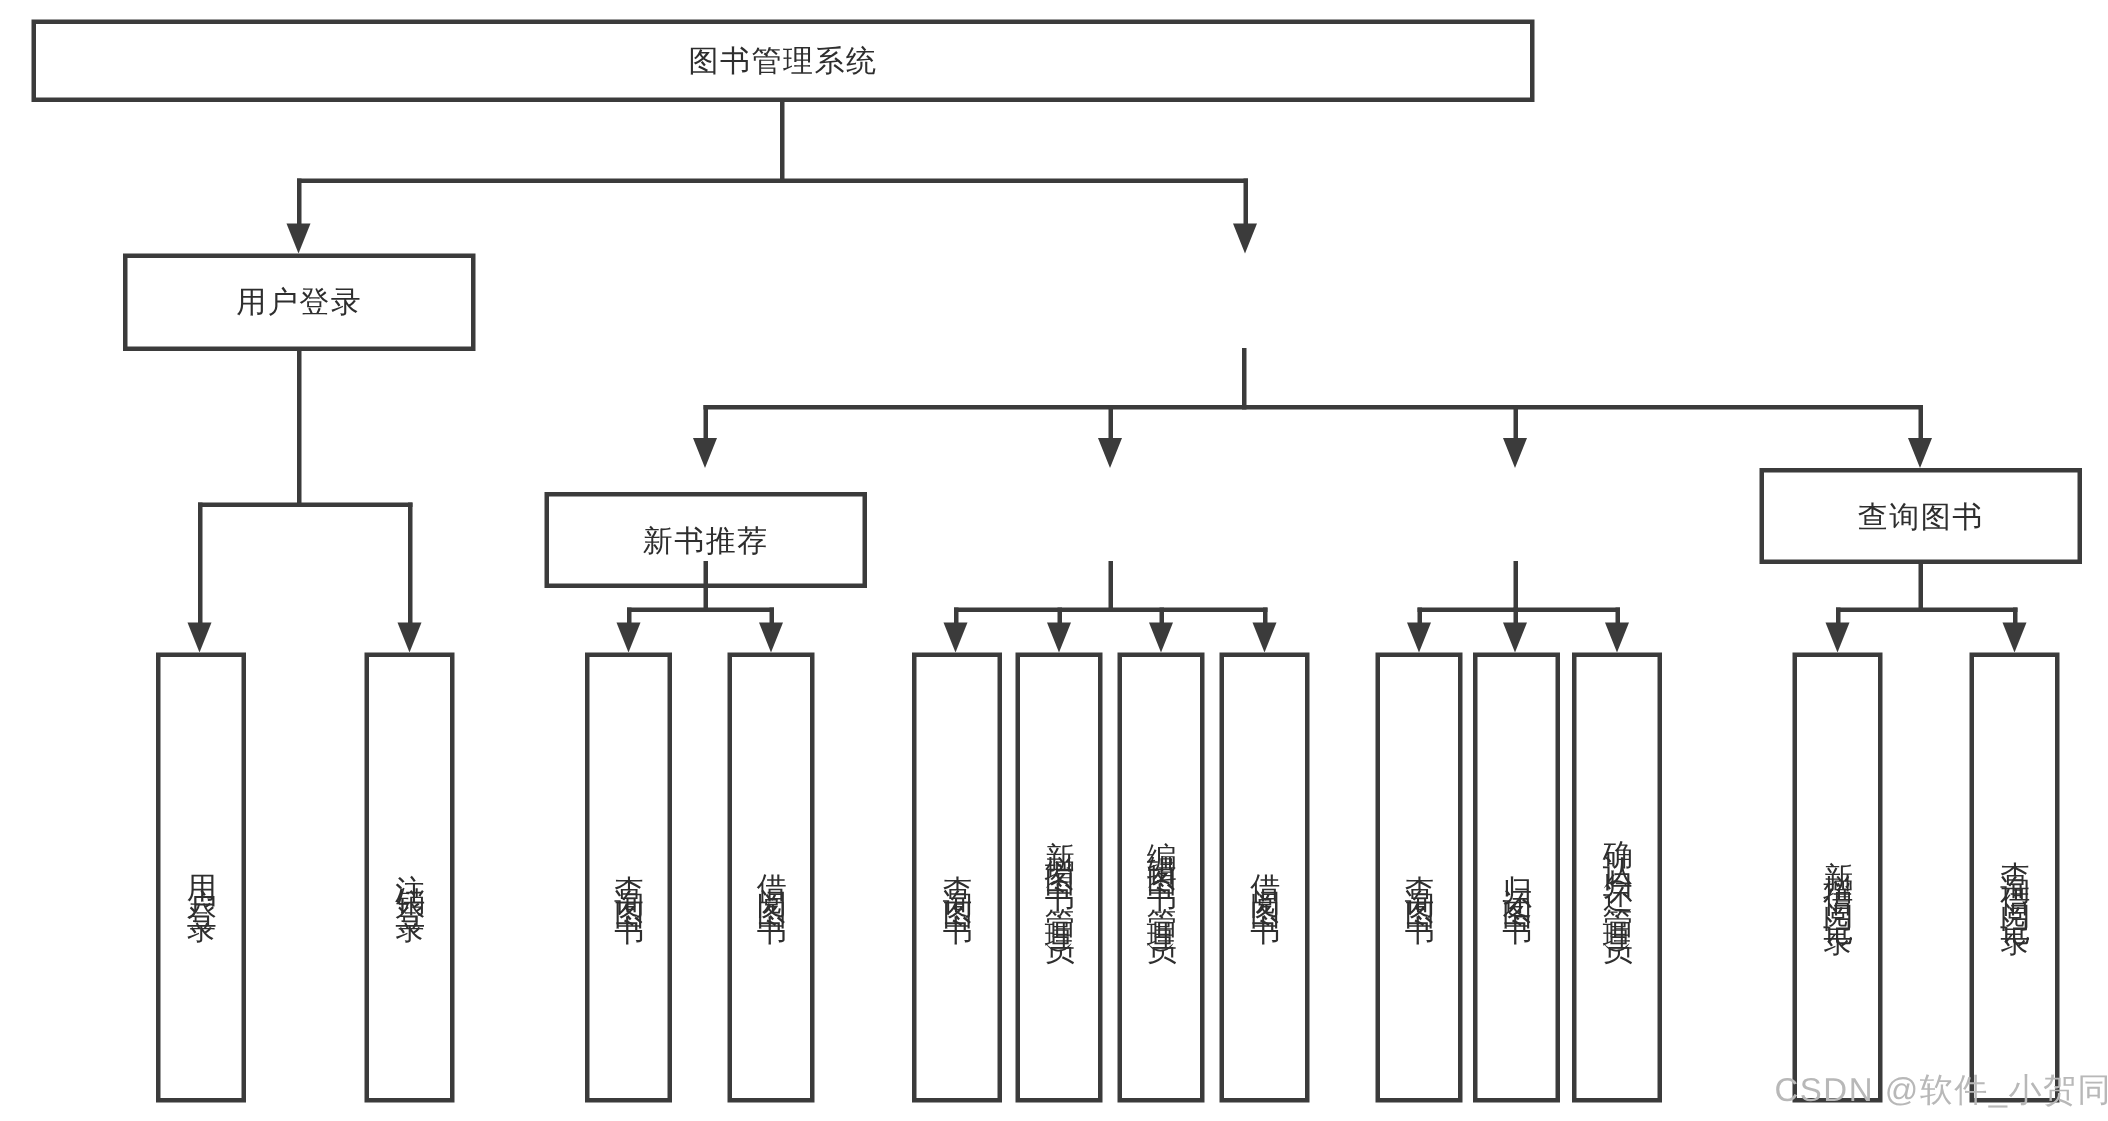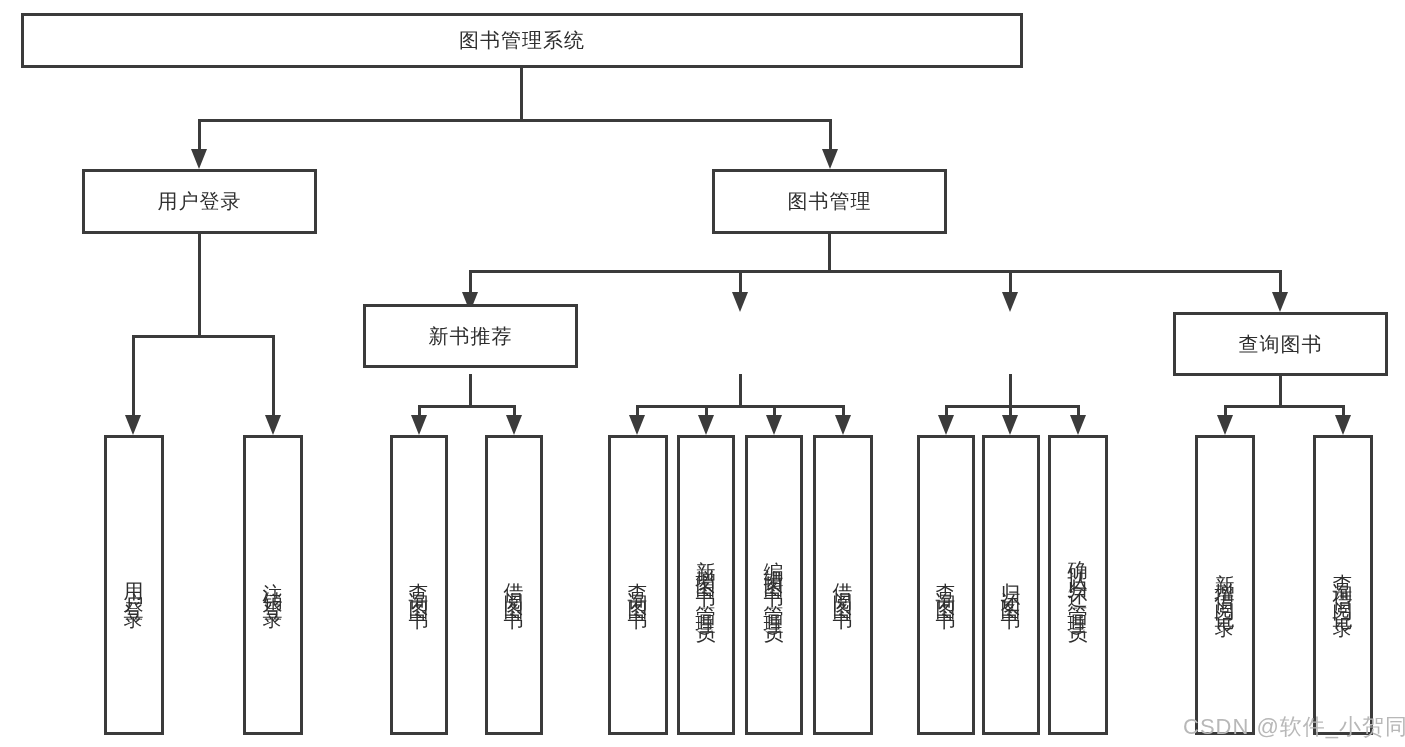--- a/index.html
+++ b/index.html
@@ -65,23 +65,20 @@
   <div class="v" style="left:520px;top:66px;height:55px"></div>
   <div class="h" style="left:198px;top:119px;width:634px"></div>
   <div class="v" style="left:198px;top:119px;height:35px"></div>
   <div class="ah" style="left:191px;top:149px"></div>
   <div class="v" style="left:829px;top:119px;height:35px"></div>
   <div class="ah" style="left:822px;top:149px"></div>
 
   <div class="node" style="left:82px;top:169px;width:235px;height:65px">
     <span>用户登录</span>
   </div>
-  <div class="node" style="left:712px;top:169px;width:235px;height:65px">
-    <span>图书管理</span>
-  </div>
 
   <div class="v" style="left:198px;top:232px;height:104px"></div>
   <div class="h" style="left:132px;top:335px;width:143px"></div>
   <div class="v" style="left:132px;top:335px;height:82px"></div>
   <div class="ah" style="left:125px;top:415px"></div>
   <div class="v" style="left:272px;top:335px;height:82px"></div>
   <div class="ah" style="left:265px;top:415px"></div>
 
   <div class="node leaf" style="left:104px;top:435px;width:60px;height:300px">
     <span class="vtext">用户登录</span>
@@ -94,21 +91,21 @@
   <div class="h" style="left:469px;top:270px;width:813px"></div>
   <div class="v" style="left:469px;top:270px;height:25px"></div>
   <div class="ah" style="left:462px;top:292px"></div>
   <div class="v" style="left:739px;top:270px;height:25px"></div>
   <div class="ah" style="left:732px;top:292px"></div>
   <div class="v" style="left:1009px;top:270px;height:25px"></div>
   <div class="ah" style="left:1002px;top:292px"></div>
   <div class="v" style="left:1279px;top:270px;height:25px"></div>
   <div class="ah" style="left:1272px;top:292px"></div>
 
-  <div class="node" style="left:363px;top:304px;width:215px;height:64px">
+  <div class="node" style="left:363px;top:328px;width:215px;height:64px">
     <span>新书推荐</span>
   </div>
   <div class="node" style="left:1173px;top:312px;width:215px;height:64px">
     <span>查询图书</span>
   </div>
 
   <div class="v" style="left:469px;top:374px;height:33px"></div>
   <div class="h" style="left:418px;top:405px;width:98px"></div>
   <div class="v" style="left:418px;top:405px;height:14px"></div>
   <div class="ah" style="left:411px;top:415px"></div>

